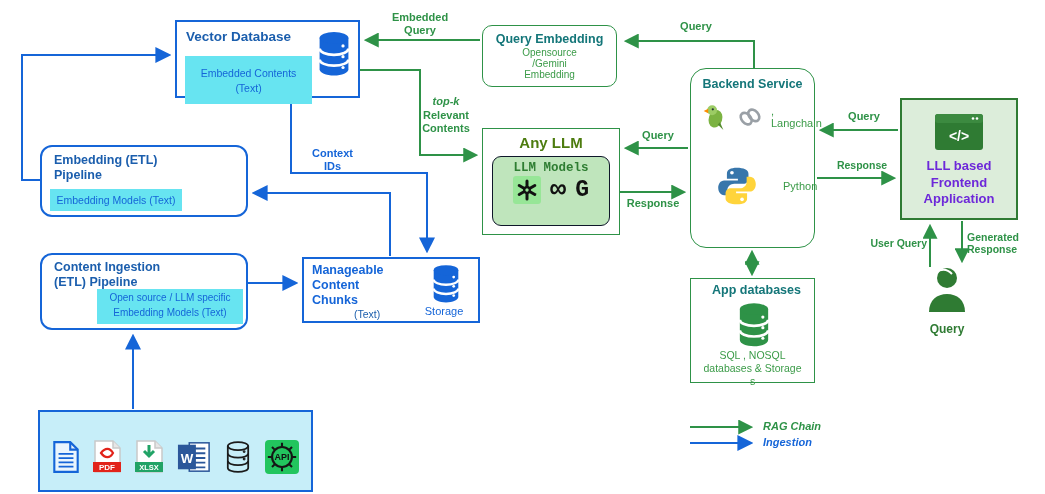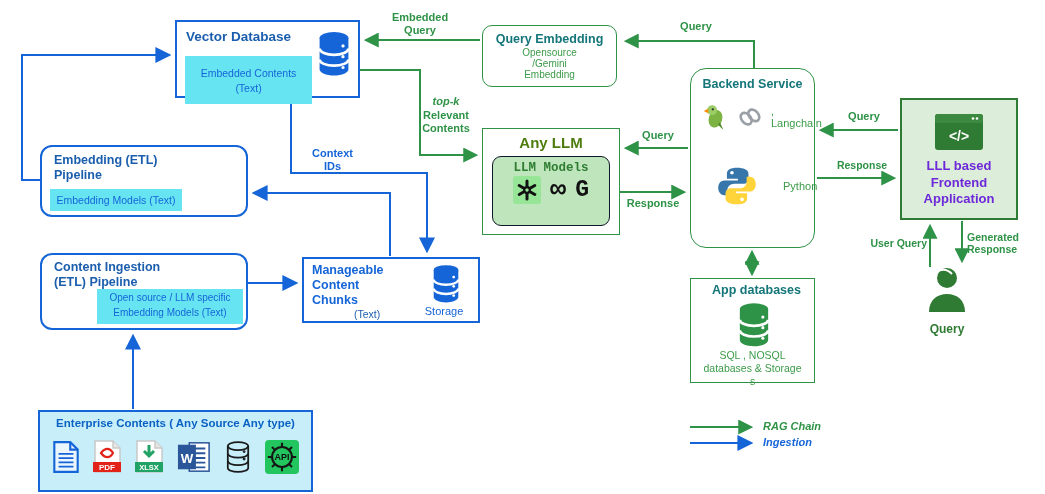--- a/index.html
+++ b/index.html
@@ -255,21 +255,20 @@
           <circle cx="30" cy="29" r="1.8" fill="#fff"></circle>
           <circle cx="30" cy="41" r="1.8" fill="#fff"></circle>
       </svg>
     </span>
     <div class="sub pre">SQL , NOSQL
 databases &amp; Storage
 s</div>
   </div>
 
   <div class="node blue-box" id="enterprise">
-    <div class="title">Enterprise Contents ( Any Source Any type)</div>
     <div class="icons">
       <span class="icn">
         <svg width="28" height="34" viewBox="0 0 26 32">
           <path d="M2,2 h15 l7,7 v21 h-22 z" fill="#EAF5FD" stroke="#1565D8" stroke-width="2"></path>
           <path d="M17,2 v7 h7" fill="none" stroke="#1565D8" stroke-width="2"></path>
           <path d="M6,13 h14 M6,17 h14 M6,21 h14 M6,25 h14" stroke="#1565D8" stroke-width="1.6"></path>
         </svg>
       </span>
       <span class="icn">
         <svg width="30" height="34" viewBox="0 0 30 34">

